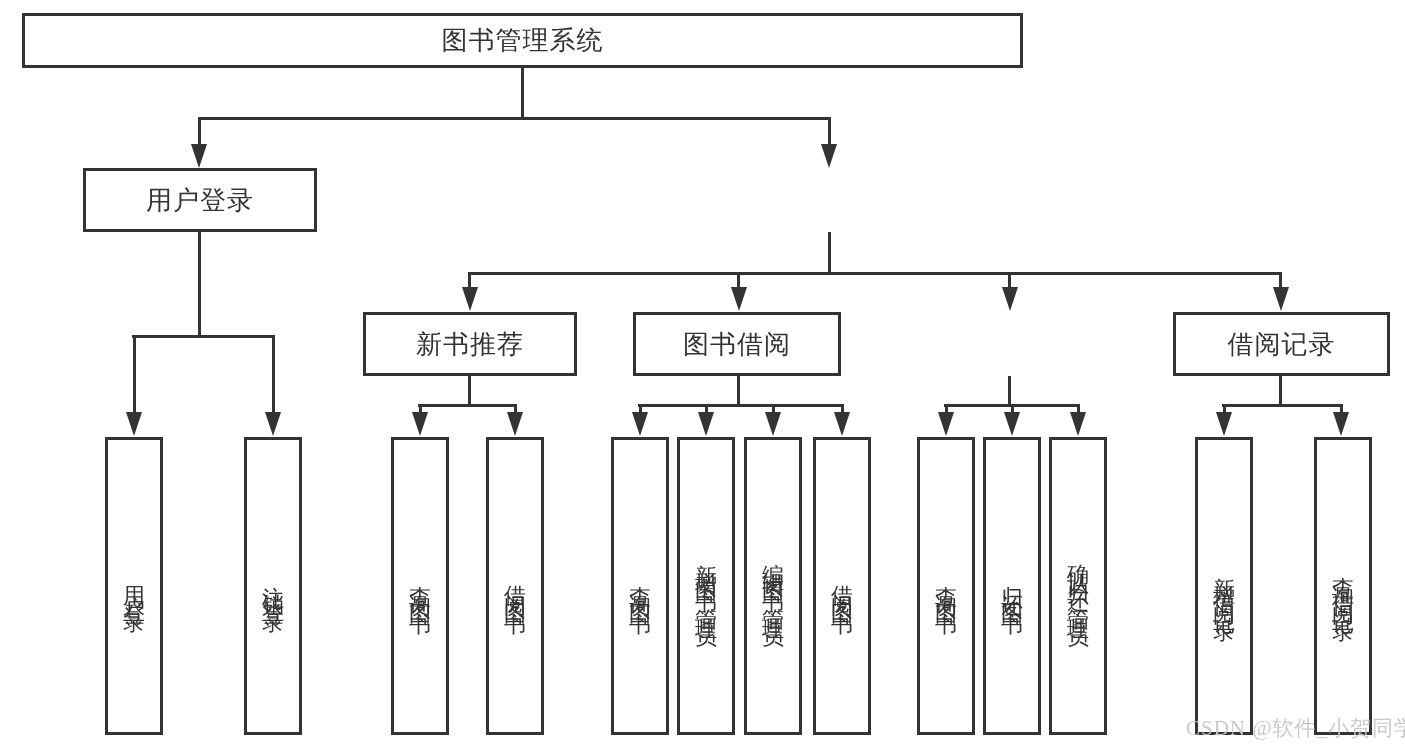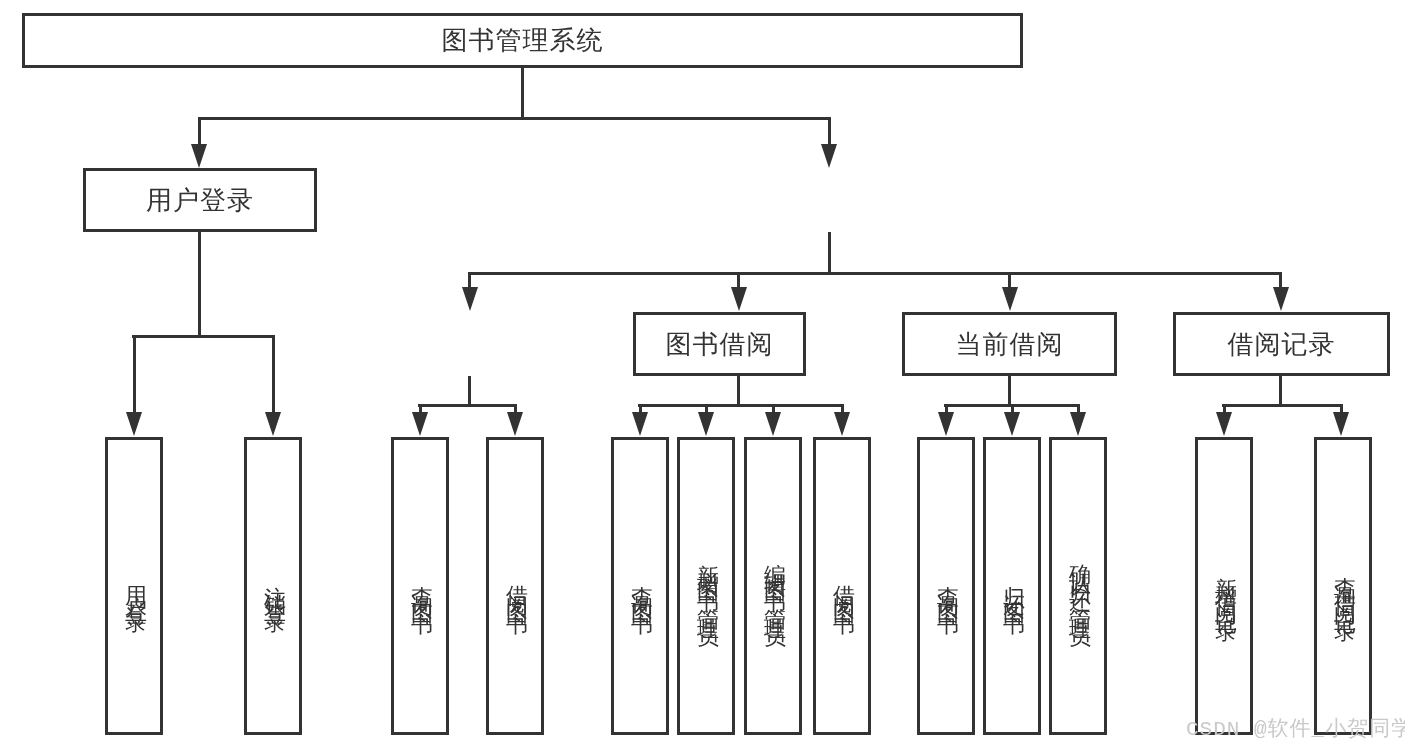--- a/index.html
+++ b/index.html
@@ -4,21 +4,21 @@
 <style>
   :root{
     --line:#333333;
     --text:#333333;
     --wm:#c9c9c9;
     --bg:#ffffff;
   }
   html,body{margin:0;padding:0;background:var(--bg);}
   #canvas{
     position:relative;width:1405px;height:747px;background:var(--bg);
-    font-family:Liberation Mono, monospace;overflow:hidden;
+    font-family:Liberation Serif, serif;overflow:hidden;
   }
   .box{
     position:absolute;box-sizing:border-box;border:3px solid var(--line);
     background:var(--bg);display:flex;align-items:center;justify-content:center;
     color:var(--text);
   }
   .hbox{font-size:26px;letter-spacing:1px;white-space:nowrap;}
   .vbox{writing-mode:vertical-rl;font-size:22px;letter-spacing:9px;line-height:1;}
   .line{position:absolute;background:var(--line);}
   .arrow{
@@ -58,22 +58,22 @@
   <div class="line" style="left:468px;top:272px;width:814px;height:3px"></div>
   <div class="line" style="left:468px;top:272px;width:3px;height:17px"></div>
   <div class="arrow" style="left:462px;top:287px"></div>
   <div class="line" style="left:737px;top:272px;width:3px;height:17px"></div>
   <div class="arrow" style="left:731px;top:287px"></div>
   <div class="line" style="left:1008px;top:272px;width:3px;height:17px"></div>
   <div class="arrow" style="left:1002px;top:287px"></div>
   <div class="line" style="left:1279px;top:272px;width:3px;height:17px"></div>
   <div class="arrow" style="left:1273px;top:287px"></div>
 
-  <div class="box hbox" style="left:633px;top:312px;width:173px;height:64px">图书借阅</div>
-  <div class="box hbox" style="left:902px;top:312px;width:215px;height:64px">当前借阅</div>
+  <div class="box hbox" style="left:363px;top:312px;width:214px;height:64px">新书推荐</div>
+  <div class="box hbox" style="left:633px;top:312px;width:208px;height:64px">图书借阅</div>
   <div class="box hbox" style="left:1173px;top:312px;width:217px;height:64px">借阅记录</div>
 
   <div class="line" style="left:468px;top:376px;width:3px;height:31px"></div>
   <div class="line" style="left:418px;top:404px;width:99px;height:3px"></div>
   <div class="line" style="left:419px;top:404px;width:3px;height:10px"></div>
   <div class="arrow" style="left:412px;top:412px"></div>
   <div class="line" style="left:514px;top:404px;width:3px;height:10px"></div>
   <div class="arrow" style="left:507px;top:412px"></div>
 
   <div class="line" style="left:737px;top:376px;width:3px;height:31px"></div>

